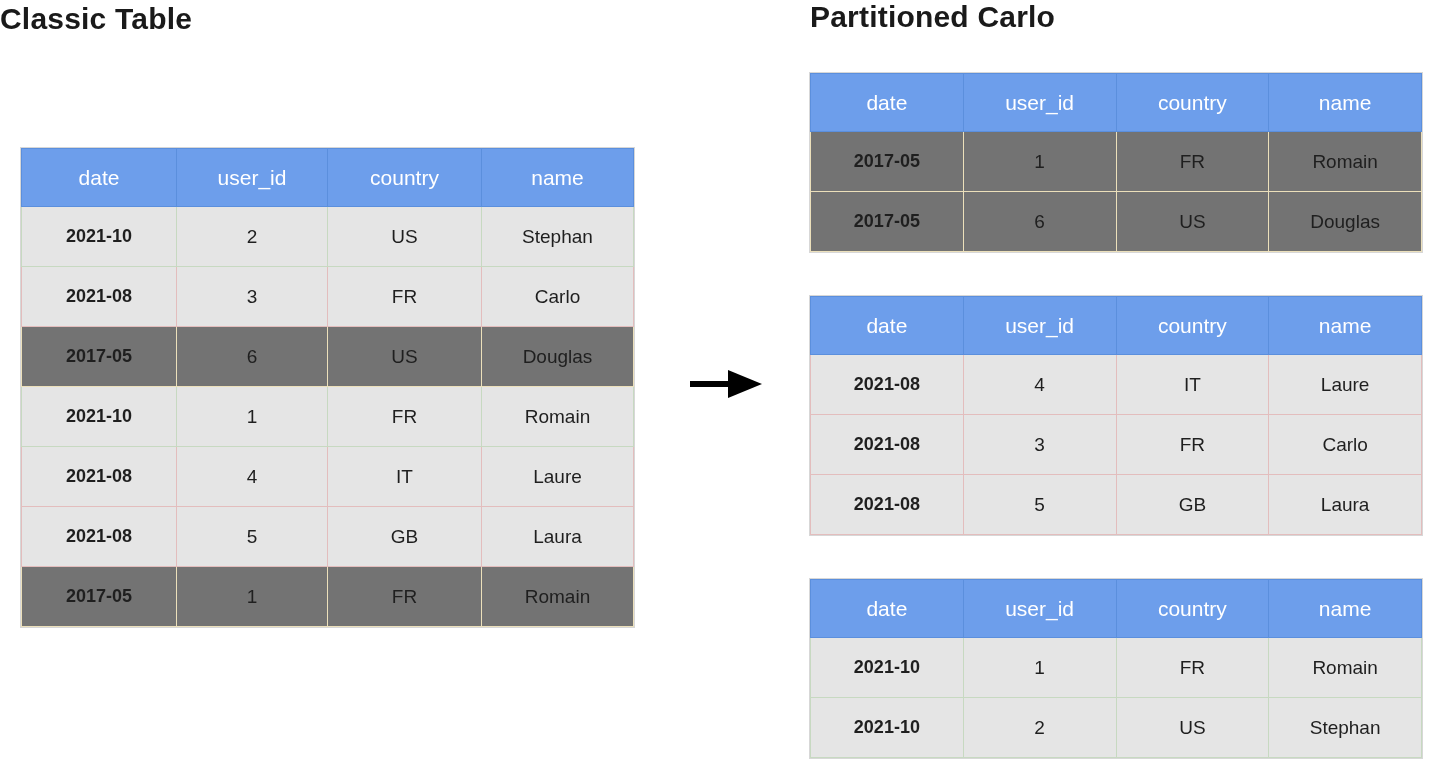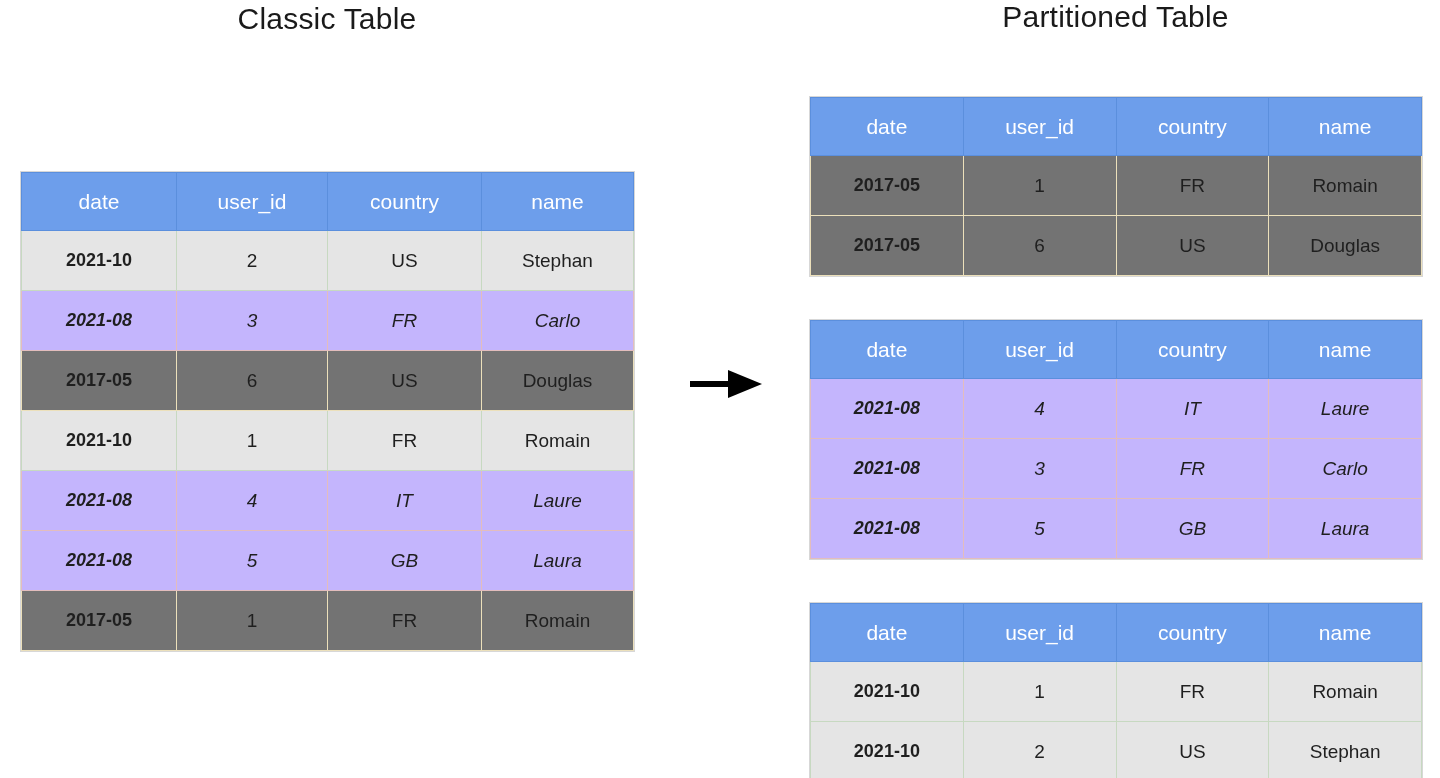--- a/index.html
+++ b/index.html
@@ -11,44 +11,42 @@
     width: 1440px;
     height: 778px;
     position: relative;
     font-family: "Liberation Sans", sans-serif;
     overflow: hidden;
   }
 
   .title {
     position: absolute;
     font-size: 30px;
-    font-weight: 400;
+    font-weight: 700;
     color: #1a1a1a;
     letter-spacing: 0.2px;
     white-space: nowrap;
-    text-align: center;
   }
   #title-classic {
     left: 0;
     width: 654px;
     top: 2px;
   }
   #title-partitioned {
     left: 810px;
     width: 611px;
     top: 0px;
   }
 
   
   .tbl {
     position: absolute;
     border-collapse: collapse;
     table-layout: fixed;
     box-shadow: 0 0 0 1px rgba(140,140,140,0.35);
-    margin-top: 24px;
   }
   .tbl th, .tbl td {
     border: 1px solid #cfcfcf;
     text-align: center;
     vertical-align: middle;
     padding: 0;
     font-size: 19px;
     color: #1f1f1f;
     font-weight: 400;
   }
@@ -63,21 +61,21 @@
   .tbl td {
     height: 59px;
   }
   .tbl td.c-date {
     font-weight: bold;
     font-size: 18px;
   }
 
   
   .r-green  td { background: #e5e5e5; border-color: #c7d9c1; }
-  .r-pink   td { background: #c4b5fd; border-color: #e3bdbd; font-style: italic; }
+  .r-pink   td { background: #e5e5e5; border-color: #e3bdbd; }
   .r-yellow td { background: #737373; border-color: #ece0bb; }
 
   
   #classic-table {
     left: 21px;
     top: 148px;
     width: 612px;
   }
   #classic-table col.w1 { width: 155px; }
   #classic-table col.w2 { width: 151px; }
@@ -101,21 +99,21 @@
     top: 366px;
     width: 78px;
     height: 36px;
   }
 </style>
 </head>
 <body>
 
 <div class="title" id="title-classic">Classic Table</div>
 
-<div class="title" id="title-partitioned">Partitioned Table</div>
+<div class="title" id="title-partitioned">Partitioned Carlo</div>
 
 <table class="tbl" id="classic-table">
   <colgroup>
     <col class="w1">
       <col class="w2">
       <col class="w3">
       <col class="w4">
   </colgroup>
   <thead>
     <tr>

